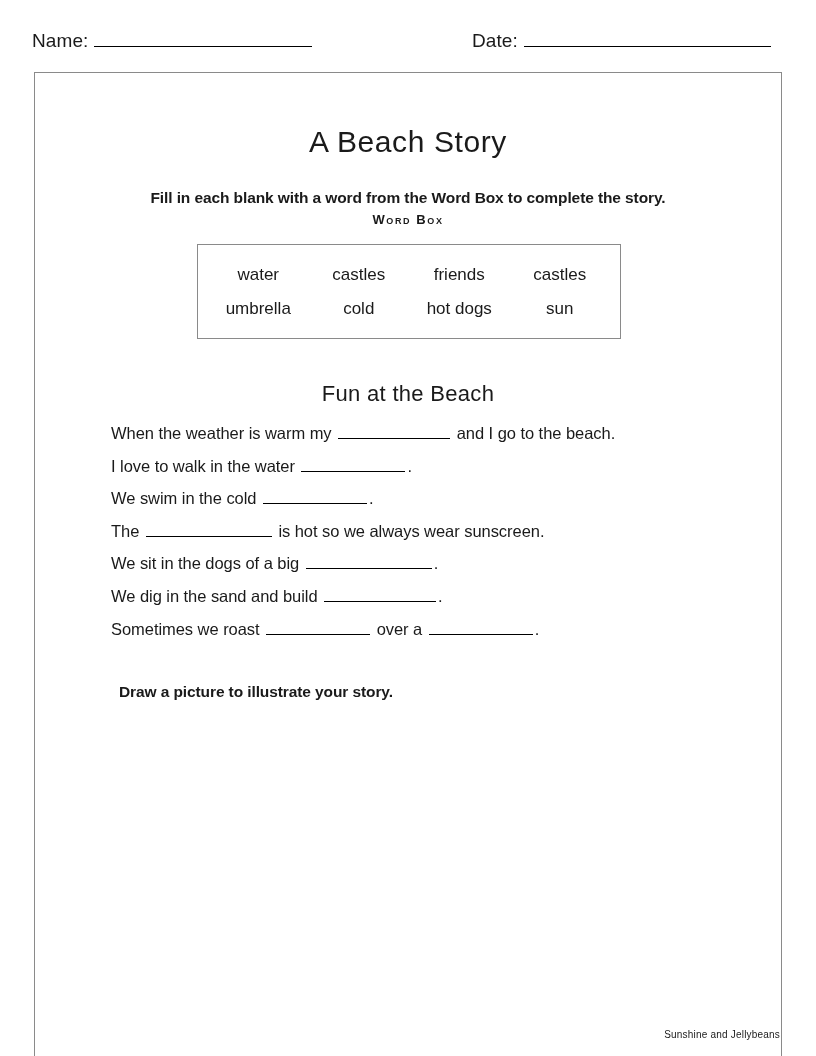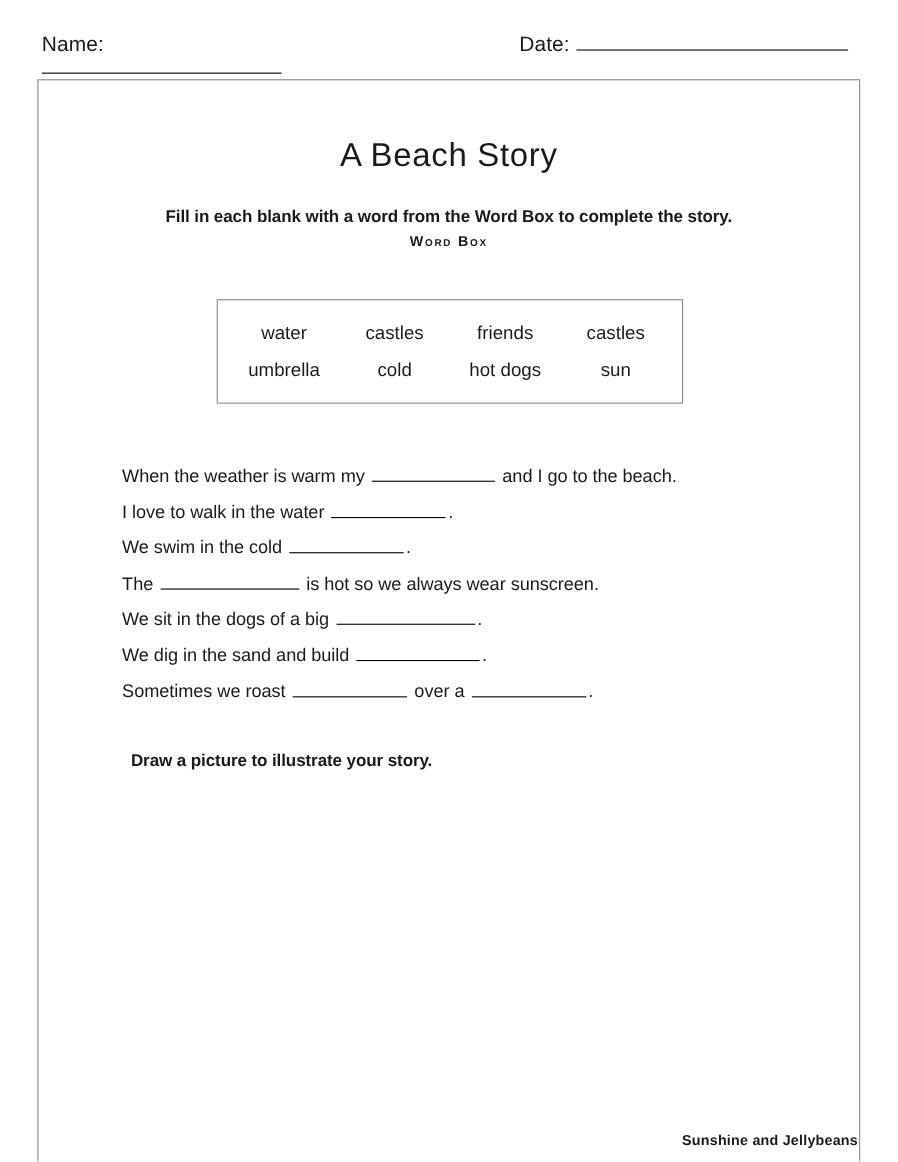--- a/index.html
+++ b/index.html
@@ -26,21 +26,21 @@
     display: flex;
     align-items: baseline;
   }
   .field {
     display: flex;
     align-items: baseline;
     font-size: 19px;
     font-weight: 400;
     letter-spacing: .1px;
   }
-  .field-name { width: 440px; flex-direction: column; }
+  .field-name { width: 440px; }
   .field-label { white-space: nowrap; }
   .field-rule {
     display: inline-block;
     border-bottom: 1.6px solid #000;
     height: 14px;
     margin-left: 6px;
   }
   .field-name .field-rule { width: 218px; }
   .field-date .field-rule { width: 247px; }
 
@@ -97,21 +97,20 @@
     top: 171px;
     width: 424px;
     height: 95px;
     border: 1.4px solid #8a8a8a;
     box-sizing: border-box;
     display: flex;
     flex-direction: column;
     justify-content: center;
     gap: 14px;
     padding: 6px 10px;
-    margin-top: 28px;
   }
   .wordbox-row {
     display: grid;
     grid-template-columns: repeat(4, 1fr);
     align-items: center;
   }
   .word-cell {
     text-align: center;
     font-size: 17px;
     font-weight: 400;
@@ -161,22 +160,22 @@
     font-weight: 700;
     letter-spacing: -.1px;
     margin-left: 16px;
   }
 
   
   .footer-credit {
     position: absolute;
     right: 36px;
     top: 1029px;
-    font-size: 13px;
-    font-weight: 700;
+    font-size: 10px;
+    font-weight: 400;
     letter-spacing: .2px;
     color: #1a1a1a;
   }
 </style>
 </head>
 <body>
 
 <div class="header-row">
   <div class="field field-name">
     <span class="field-label">Name:</span>
@@ -204,20 +203,21 @@
       <span class="word-cell">castles</span>
     </div>
     <div class="wordbox-row">
       <span class="word-cell">umbrella</span>
       <span class="word-cell">cold</span>
       <span class="word-cell">hot dogs</span>
       <span class="word-cell">sun</span>
     </div>
   </div>
 
+  <h2 class="story-title">Fun at the Beach</h2>
 
   <div class="story-lines">
 
     <div class="story-line">
       <span>When the weather is warm my</span>
       <span class="blank blank-md"></span>
       <span>and I go to the beach.</span>
     </div>
 
     <div class="story-line">

